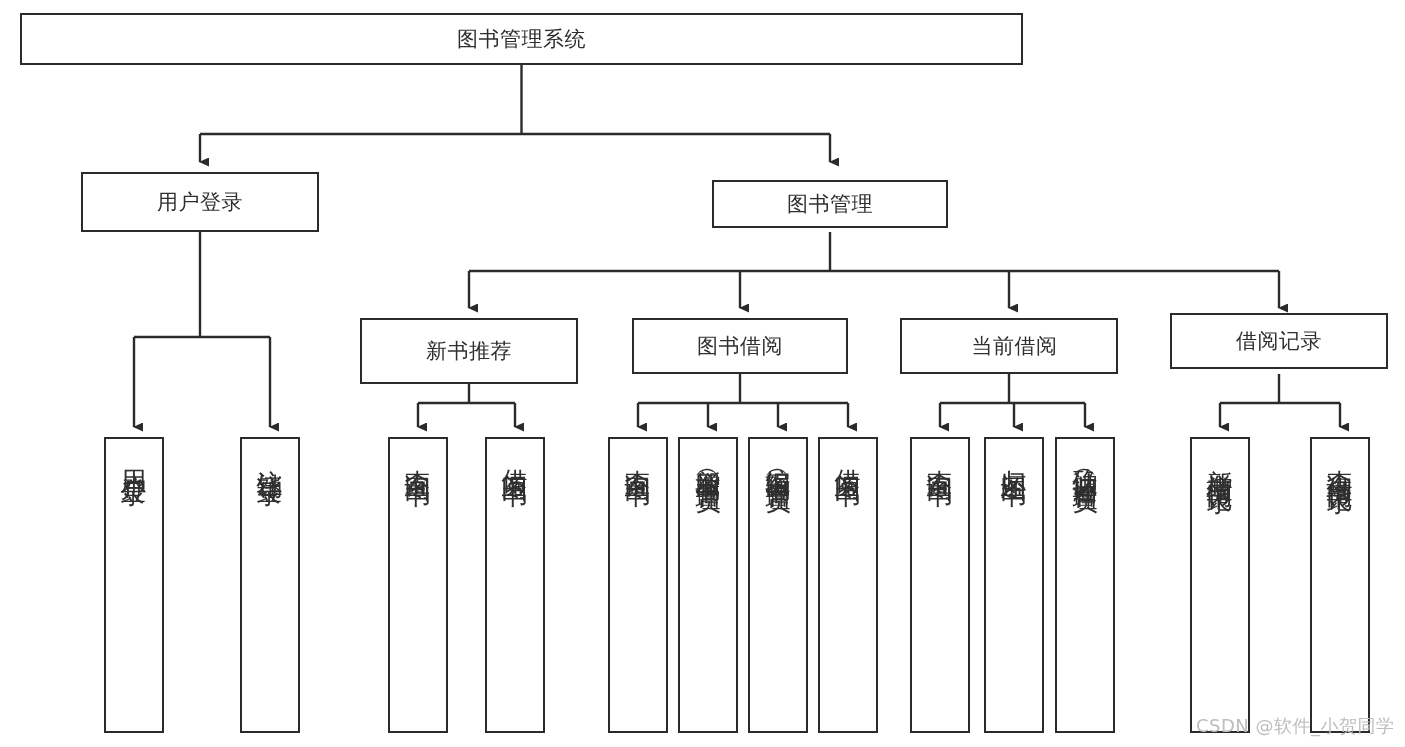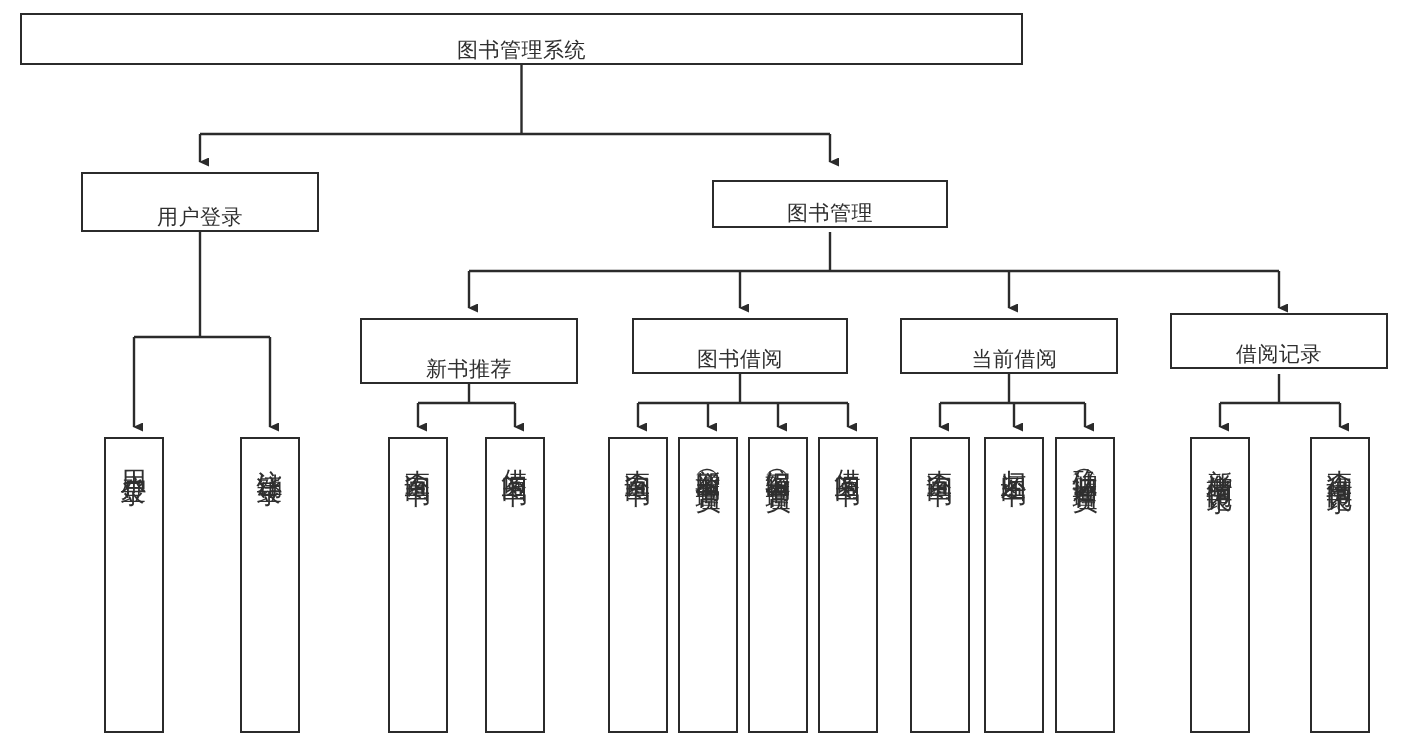--- a/index.html
+++ b/index.html
@@ -25,21 +25,21 @@
     width: 1405px;
     height: 747px;
     pointer-events: none;
   }
   .node {
     position: absolute;
     box-sizing: border-box;
     background: #ffffff;
     border: 2px solid #2b2b2b;
     display: flex;
-    align-items: flex-end;
+    align-items: center;
     justify-content: center;
     overflow: hidden;
   }
   .node .label {
     color: #2f2f2f;
     line-height: 1.18;
     text-align: center;
     white-space: pre;
   }
   
@@ -177,14 +177,15 @@
   <div class="node vert tall" style="left: 1055px; top: 437px; width: 60px; height: 296px;">
     <span class="label">确认归还（管理员）</span>
   </div>
   <div class="node vert" style="left: 1190px; top: 437px; width: 60px; height: 296px;">
     <span class="label">新增借阅记录</span>
   </div>
   <div class="node vert" style="left: 1310px; top: 437px; width: 60px; height: 296px;">
     <span class="label">查询借阅记录</span>
   </div>
 
+  <div class="watermark" style="left:1196px; top:714px;">CSDN @软件_小贺同学</div>
 
 </div>
 
 </body></html>

